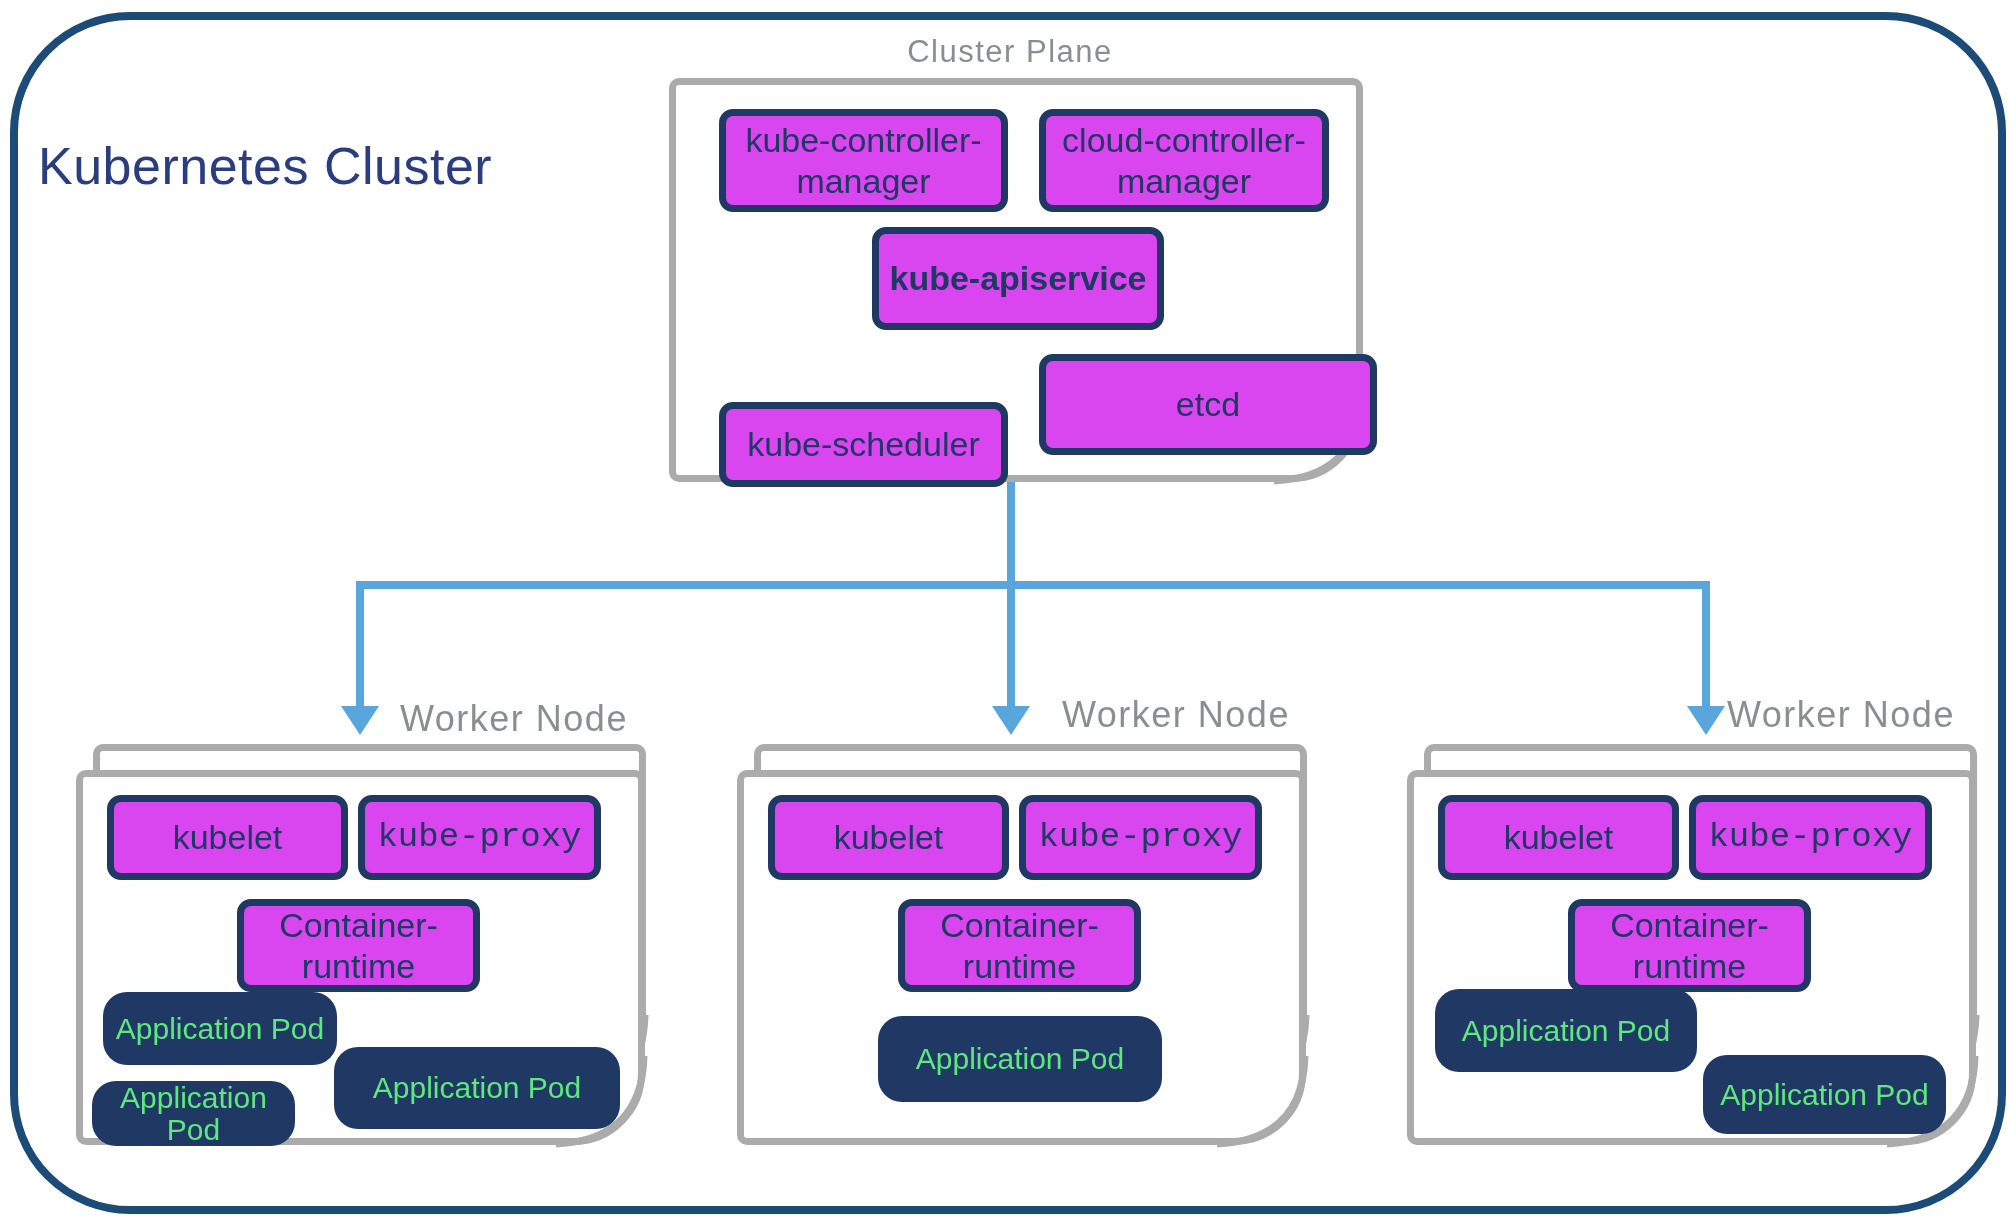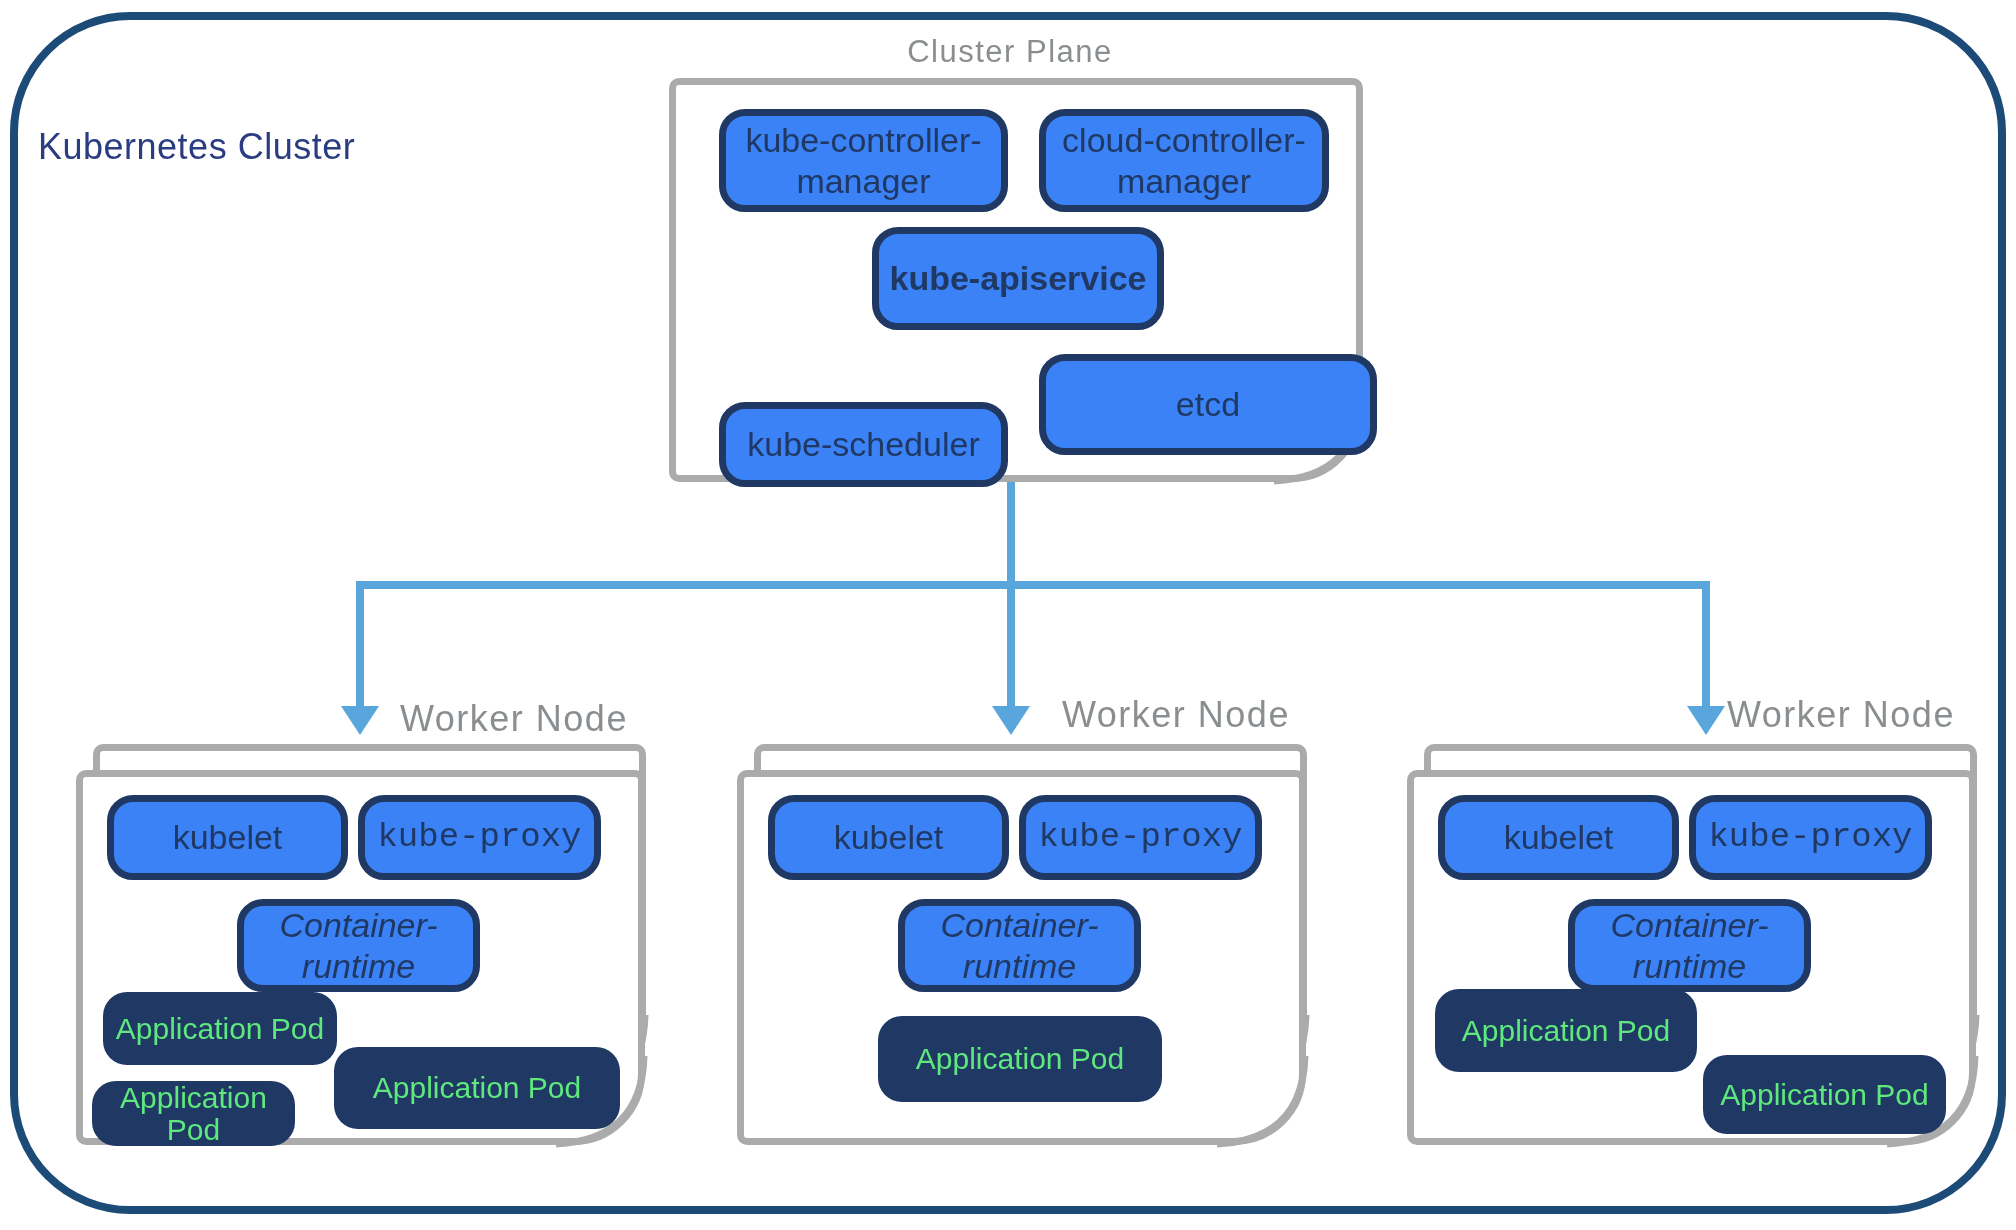--- a/index.html
+++ b/index.html
@@ -7,37 +7,37 @@
   .stage{
     position:relative;width:2016px;height:1230px;overflow:hidden;
     font-family:"Liberation Sans", sans-serif;background:#ffffff;
   }
   
   .cluster-border{
     position:absolute;left:10px;top:12px;width:1996px;height:1202px;
     border:8px solid #1c4b78;border-radius:120px;background:transparent;
   }
   .cluster-title{
-    position:absolute;left:38px;top:126px;font-size:36px;color:#2a3d80;
+    position:absolute;left:38px;top:136px;font-size:52px;color:#2a3d80;
     letter-spacing:0.5px;white-space:nowrap;text-align:right;
   }
   
   .page{
     position:absolute;background:#ffffff;border:7px solid #ababab;
     border-radius:10px 10px 72px 10px;
   }
   .curl{position:absolute;right:-10px;bottom:-10px;width:96px;height:96px;pointer-events:none;}
   
   .cp-label{
     position:absolute;left:830px;top:34px;width:360px;text-align:center;
     font-size:31px;color:#8a8e90;letter-spacing:1.5px;white-space:nowrap;
   }
   .cp-page{left:669px;top:78px;width:694px;height:404px;}
   .navy-box{
-    position:absolute;border:7px solid #1f3864;border-radius:26px;background:#3b82f6;
+    position:absolute;border:7px solid #1f3864;border-radius:14px;background:#d946ef;
     color:#1f3864;font-size:34px;line-height:1.18;text-align:center;
     display:flex;align-items:center;justify-content:center;padding:2px 6px;
   }
   .cp-box-1{left:43px;top:24px;width:289px;height:103px;}
   .cp-box-2{left:363px;top:24px;width:290px;height:103px;}
   .cp-box-3{left:196px;top:142px;width:292px;height:103px;font-weight:bold;}
   .cp-box-4{left:43px;top:269px;width:289px;height:85px;margin-top:48px;}
   .cp-box-5{left:363px;top:269px;width:338px;height:101px;}
   
   .arrow-line{position:absolute;background:#58a6dc;}
@@ -67,21 +67,21 @@
     background:#ffffff;border:7px solid #ababab;border-radius:10px 10px 72px 10px;
   }
   .node-label{
     position:absolute;font-size:36px;color:#8a8e90;letter-spacing:1.5px;white-space:nowrap;
   }
   .node-label-1{left:400px;top:698px;}
   .node-label-2{left:1062px;top:694px;}
   .node-label-3{left:1727px;top:694px;}
   .comp-kubelet{left:24px;top:18px;width:241px;height:85px;}
   .comp-proxy{left:275px;top:18px;width:243px;height:85px;font-family:Liberation Mono, monospace;}
-  .comp-runtime{left:154px;top:122px;width:243px;height:93px;font-style:italic;}
+  .comp-runtime{left:154px;top:122px;width:243px;height:93px;}
   .pod{
     position:absolute;background:#1f3864;border-radius:24px;color:#5fe87e;
     font-size:30px;line-height:1.06;text-align:center;
     display:flex;align-items:center;justify-content:center;padding:2px 10px;
   }
   .pod-1a{left:20px;top:215px;width:234px;height:73px;}
   .pod-1b{left:9px;top:304px;width:203px;height:65px;}
   .pod-1c{left:251px;top:270px;width:286px;height:82px;}
   .pod-2a{left:134px;top:239px;width:284px;height:86px;}
   .pod-3a{left:21px;top:212px;width:262px;height:83px;}

